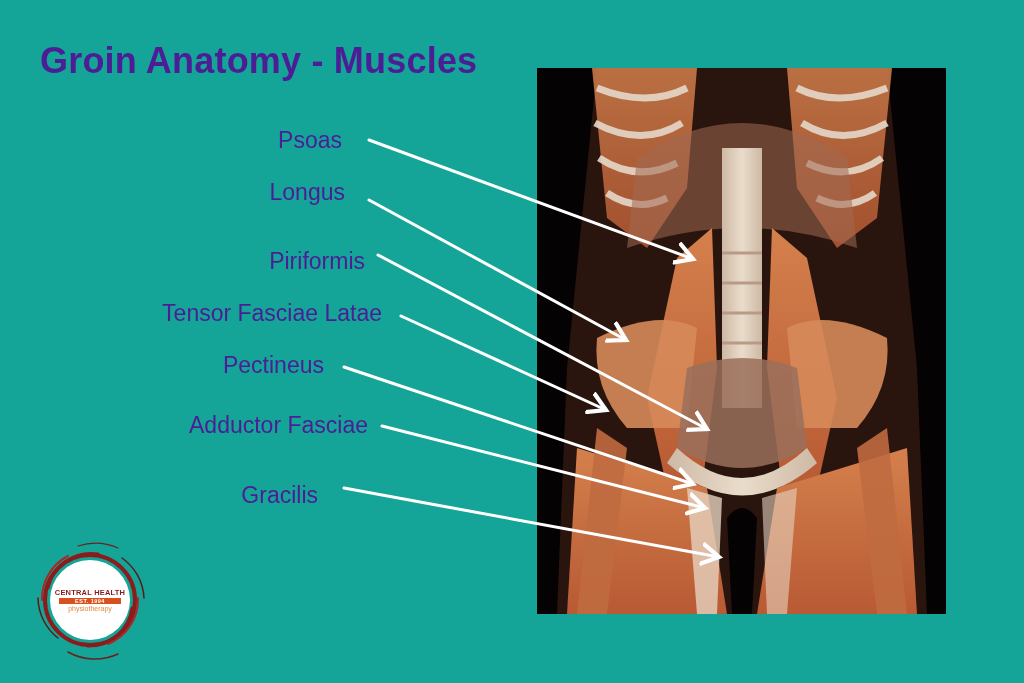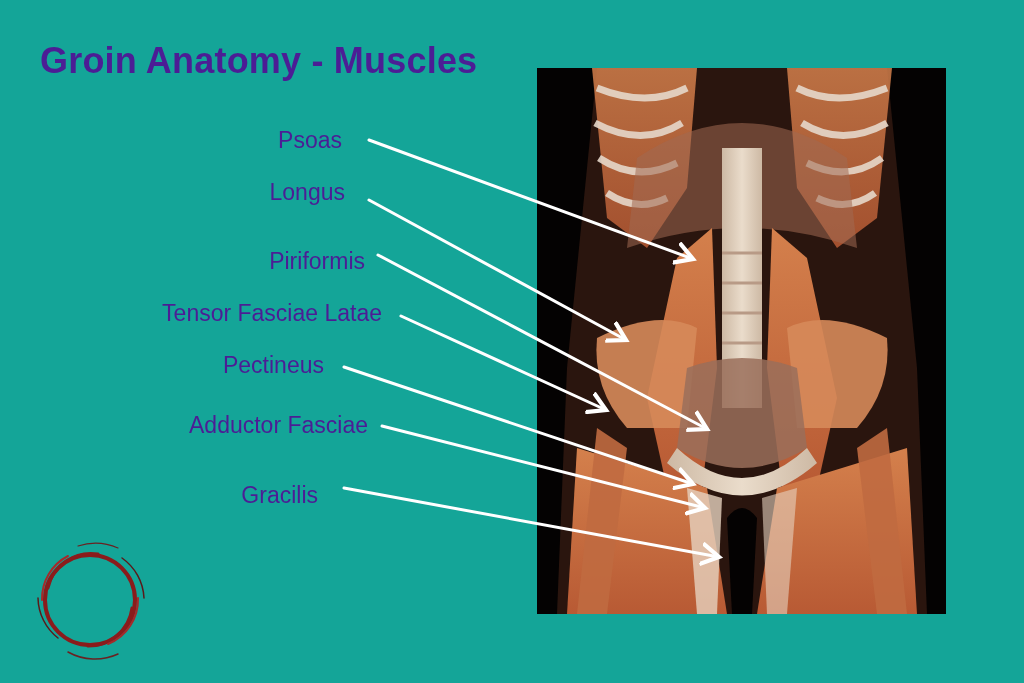--- a/index.html
+++ b/index.html
@@ -135,13 +135,18 @@
       <path d="M20 50 A44 44 0 0 1 70 16" stroke-width="3"></path>
       <path d="M104 70 A44 44 0 0 1 60 108" stroke-width="3"></path>
       <path d="M14 62 A48 48 0 0 1 40 18" stroke-width="2" stroke="#a52a2a"></path>
       <path d="M110 60 A48 48 0 0 1 80 106" stroke-width="2" stroke="#a52a2a"></path>
       <path d="M30 100 A52 52 0 0 1 10 60" stroke-width="1.5" stroke="#5a1a1a"></path>
       <path d="M94 20 A52 52 0 0 1 116 60" stroke-width="1.5" stroke="#5a1a1a"></path>
       <path d="M50 8 A55 55 0 0 1 90 10" stroke-width="1.2" stroke="#6a2222"></path>
       <path d="M40 114 A55 55 0 0 0 90 116" stroke-width="1.5" stroke="#6a2222"></path>
     </g>
   </svg>
+  <div class="logo-inner">
+    <div class="logo-name">CENTRAL HEALTH</div>
+    <div class="logo-est">EST. 1994</div>
+    <div class="logo-sub">physiotherapy</div>
+  </div>
 </div>
 
 </body></html>

